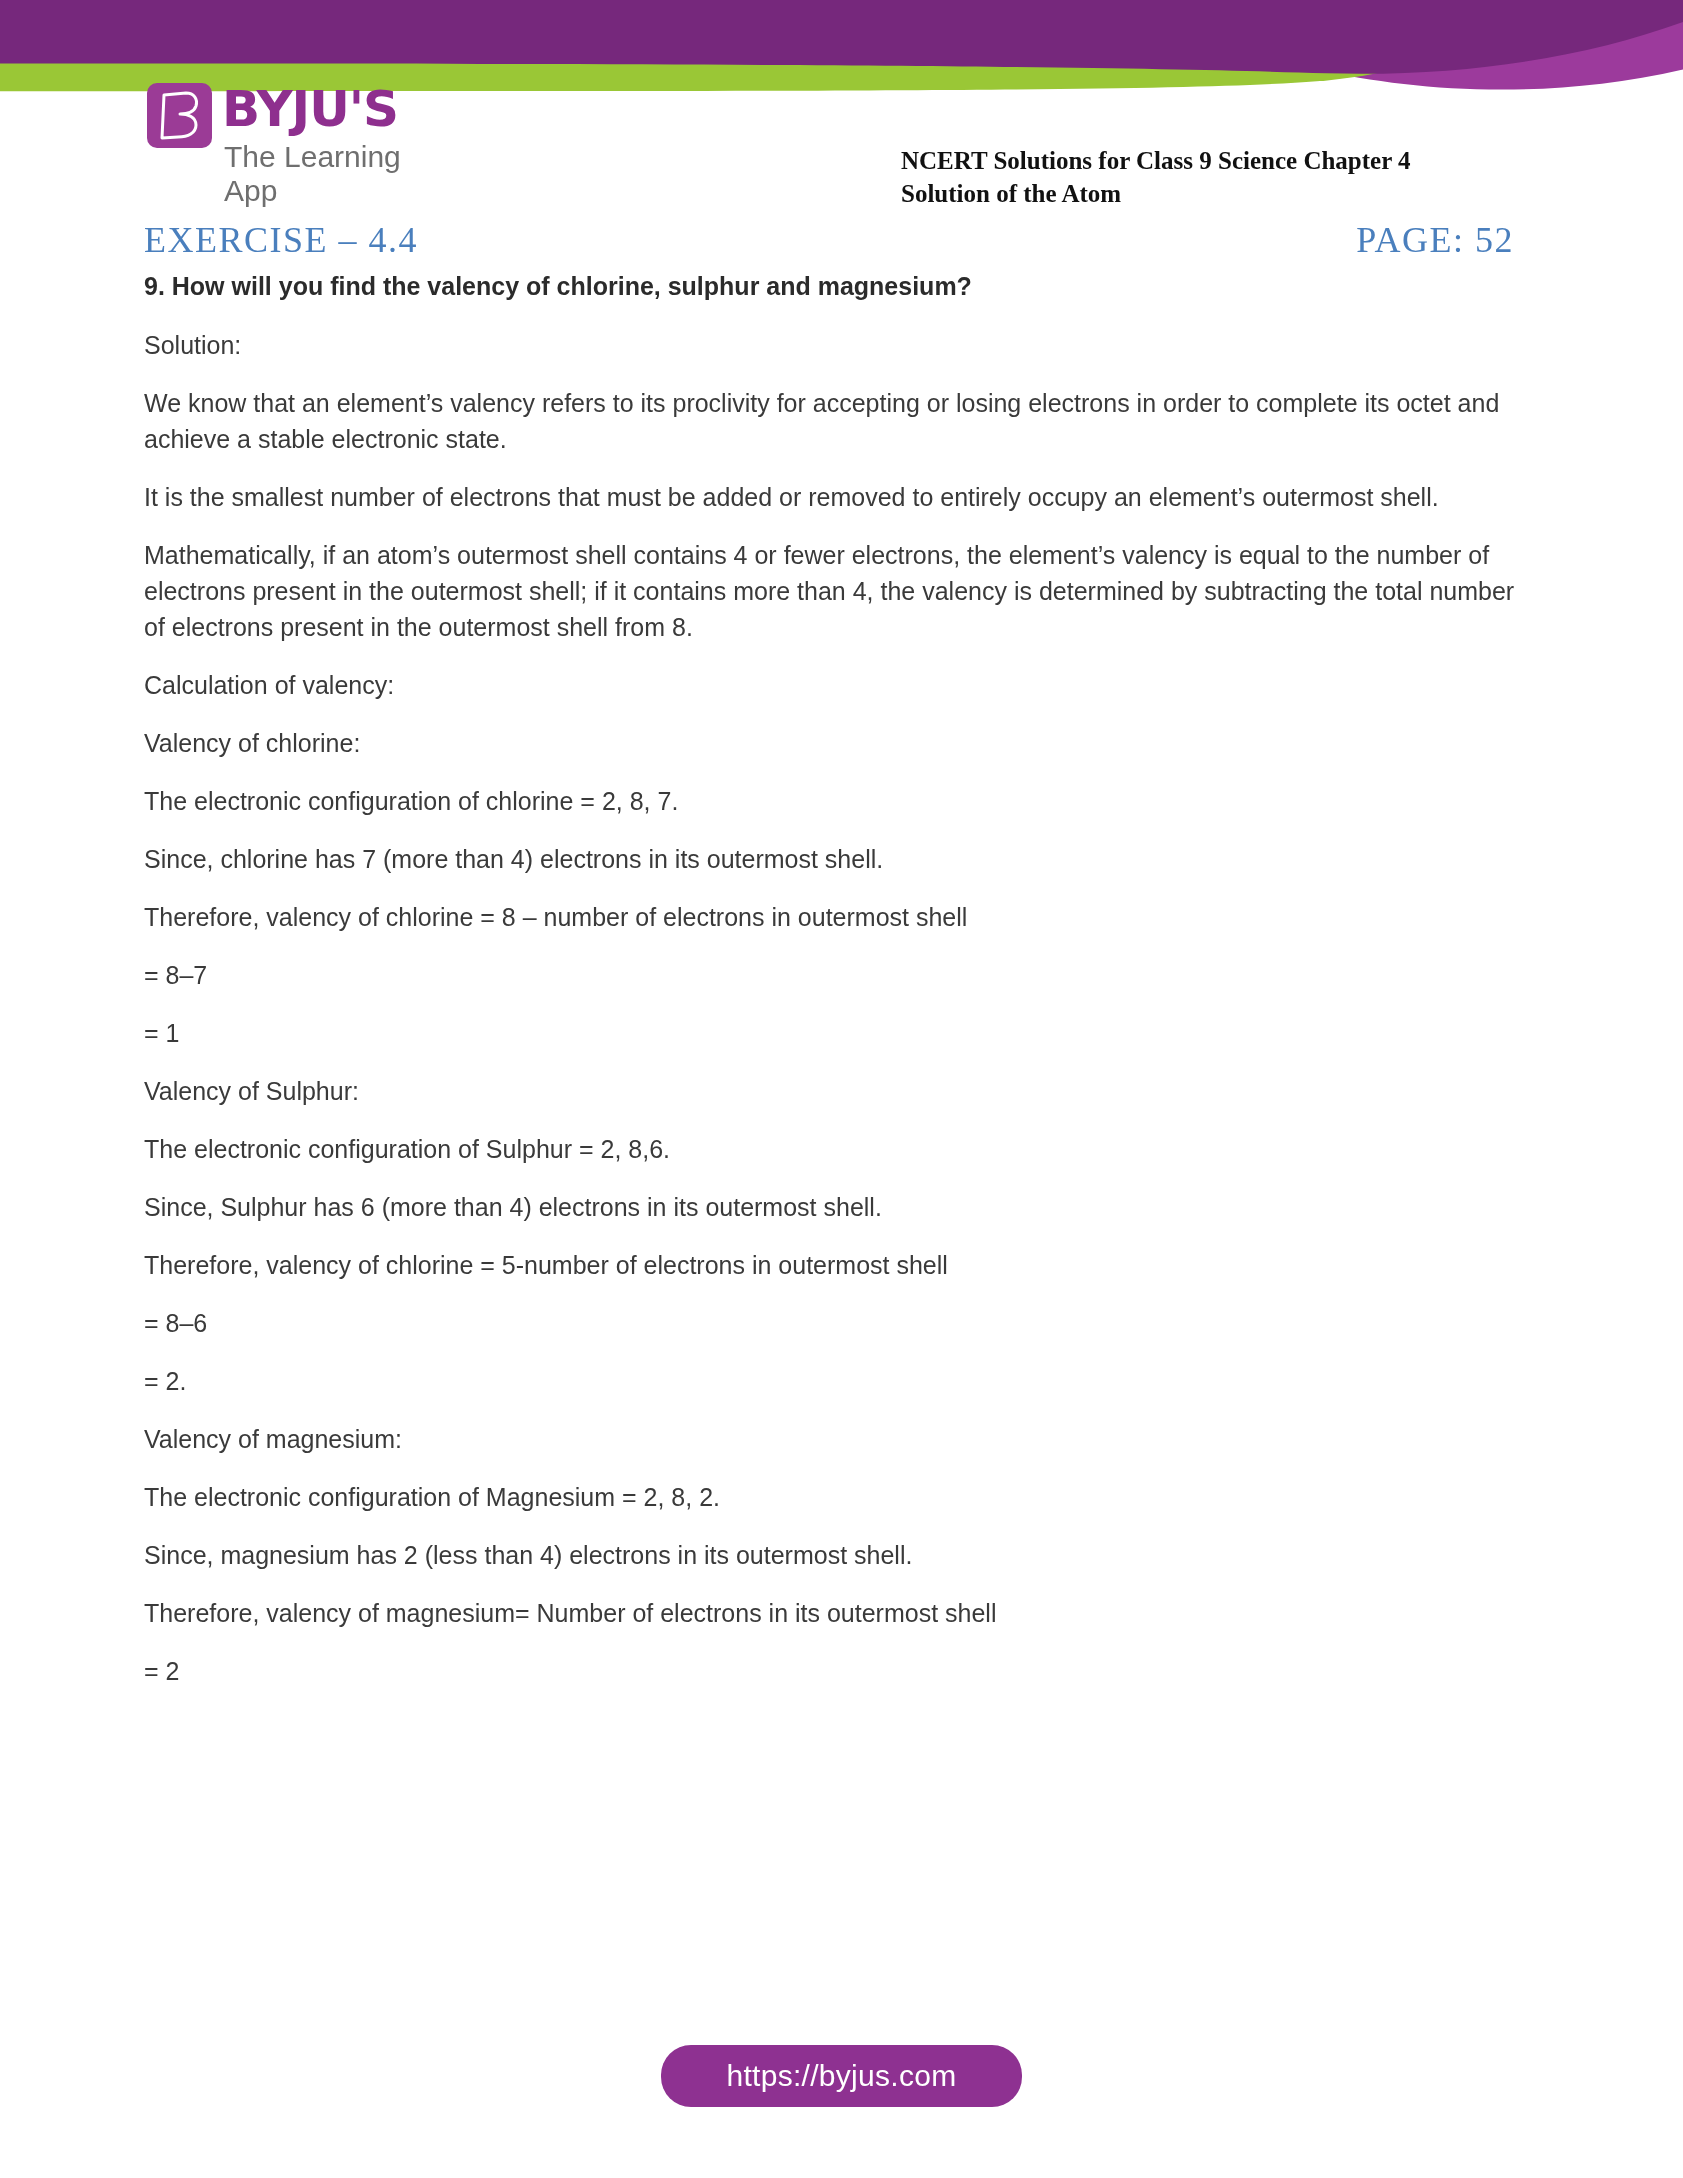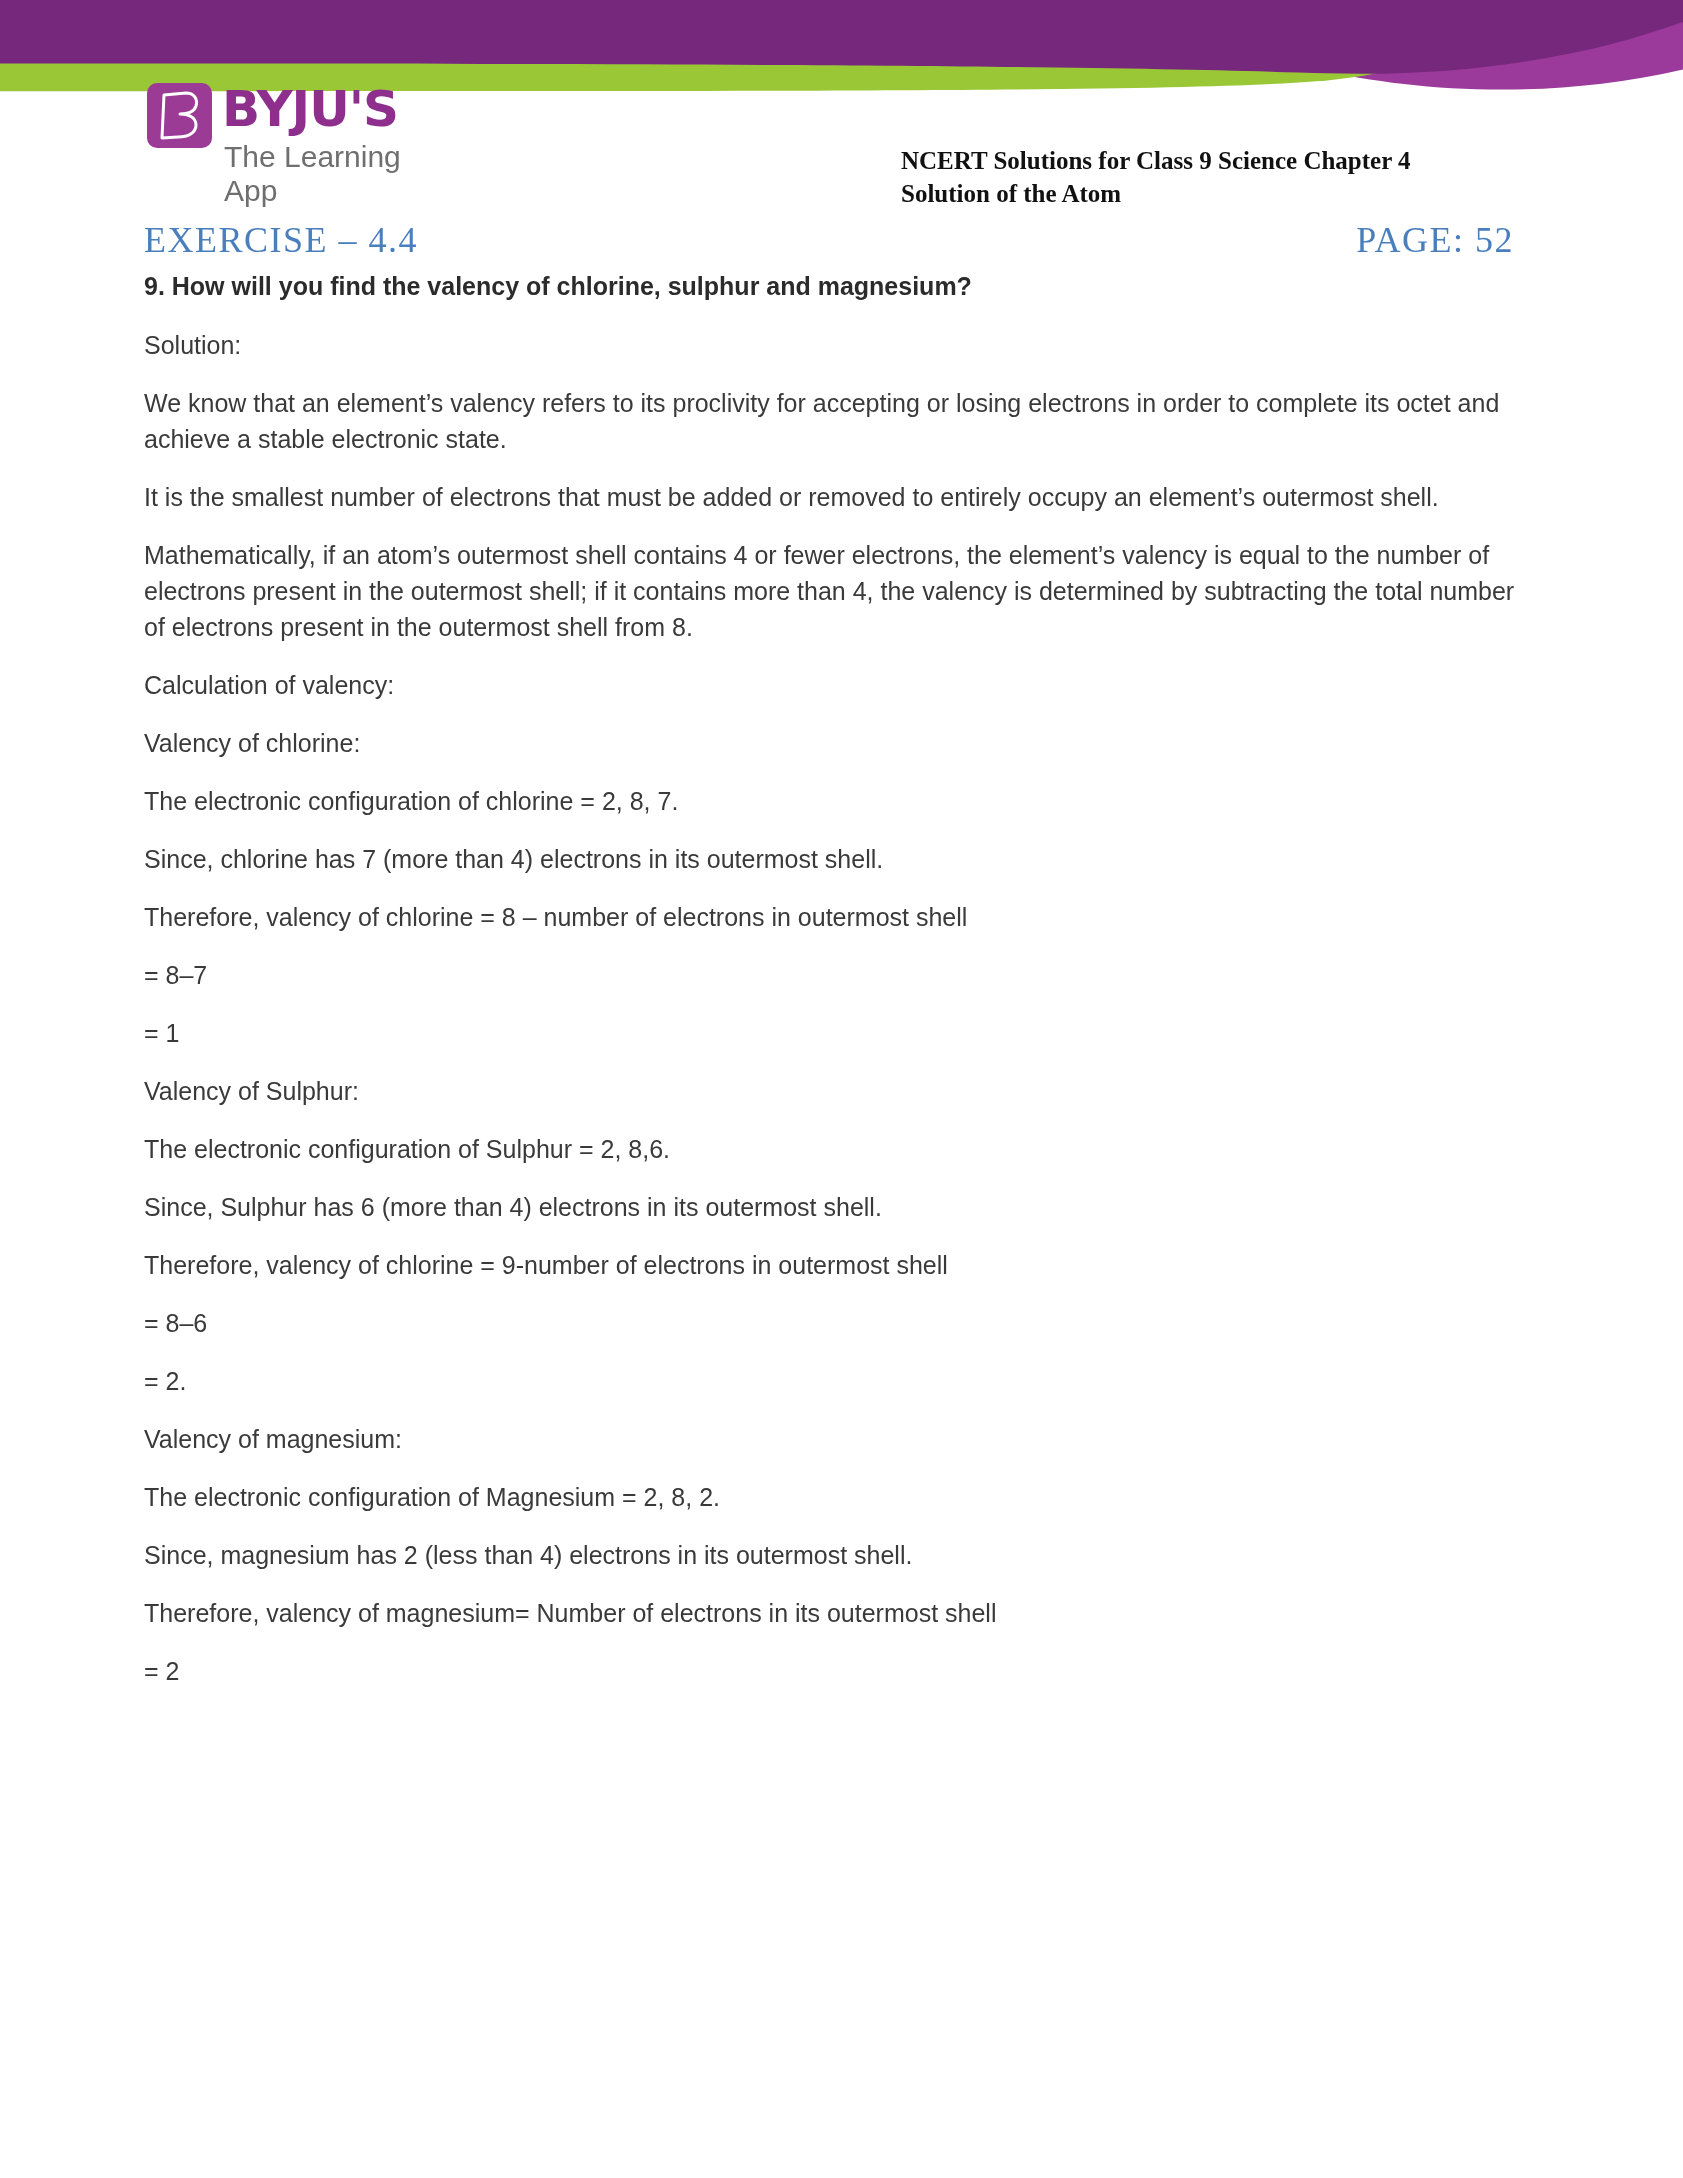--- a/index.html
+++ b/index.html
@@ -214,27 +214,30 @@
     <p class="para">Valency of chlorine:</p>
     <p class="para">The electronic configuration of chlorine = 2, 8, 7.</p>
     <p class="para">Since, chlorine has 7 (more than 4) electrons in its outermost shell.</p>
     <p class="para">Therefore, valency of chlorine = 8 – number of electrons in outermost shell</p>
     <p class="para">= 8–7</p>
     <p class="para">= 1</p>
 
     <p class="para">Valency of Sulphur:</p>
     <p class="para">The electronic configuration of Sulphur = 2, 8,6.</p>
     <p class="para">Since, Sulphur has 6 (more than 4) electrons in its outermost shell.</p>
-    <p class="para">Therefore, valency of chlorine = 9-number of electrons in outermost shell</p>
+    <p class="para">Therefore, valency of chlorine = 5-number of electrons in outermost shell</p>
     <p class="para">= 8–6</p>
     <p class="para">= 2.</p>
 
     <p class="para">Valency of magnesium:</p>
     <p class="para">The electronic configuration of Magnesium = 2, 8, 2.</p>
     <p class="para">Since, magnesium has 2 (less than 4) electrons in its outermost shell.</p>
     <p class="para">Therefore, valency of magnesium= Number of electrons in its outermost shell</p>
     <p class="para">= 2</p>
 
   </div>
 
+  <div class="footer">
+    <span class="url-pill">https://byjus.com</span>
+  </div>
 
 </div>
 
 
 </body></html>

